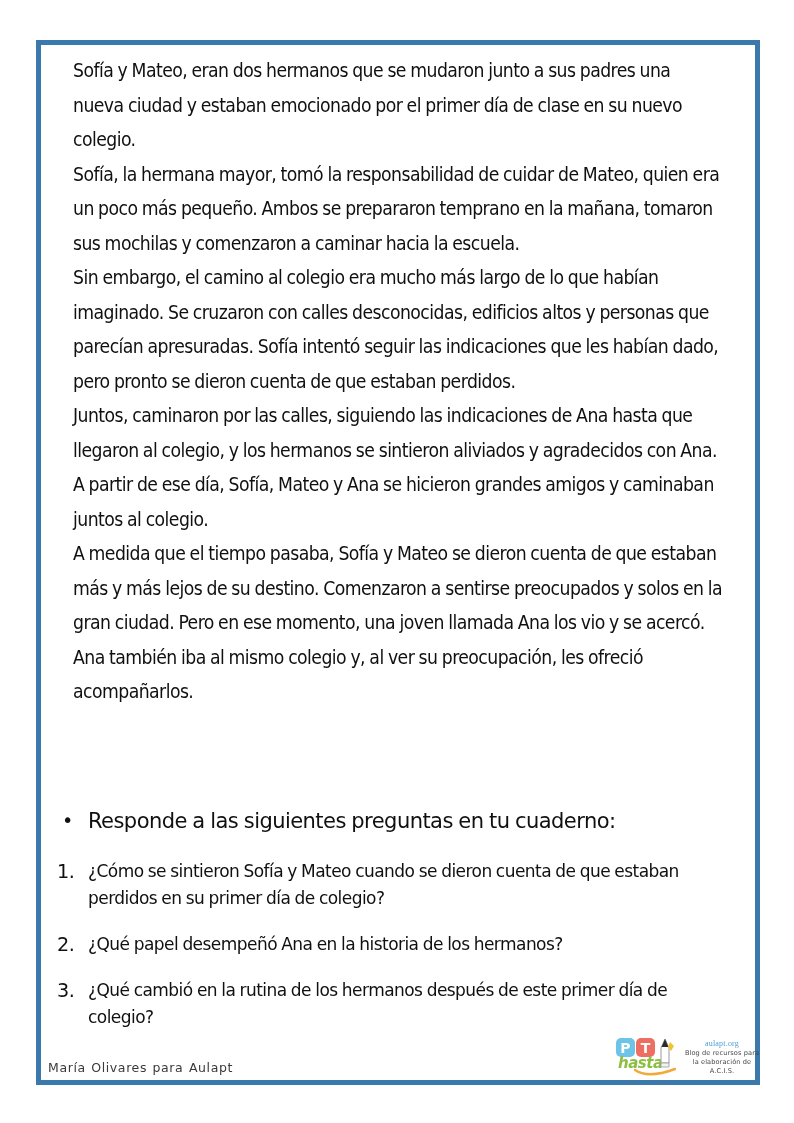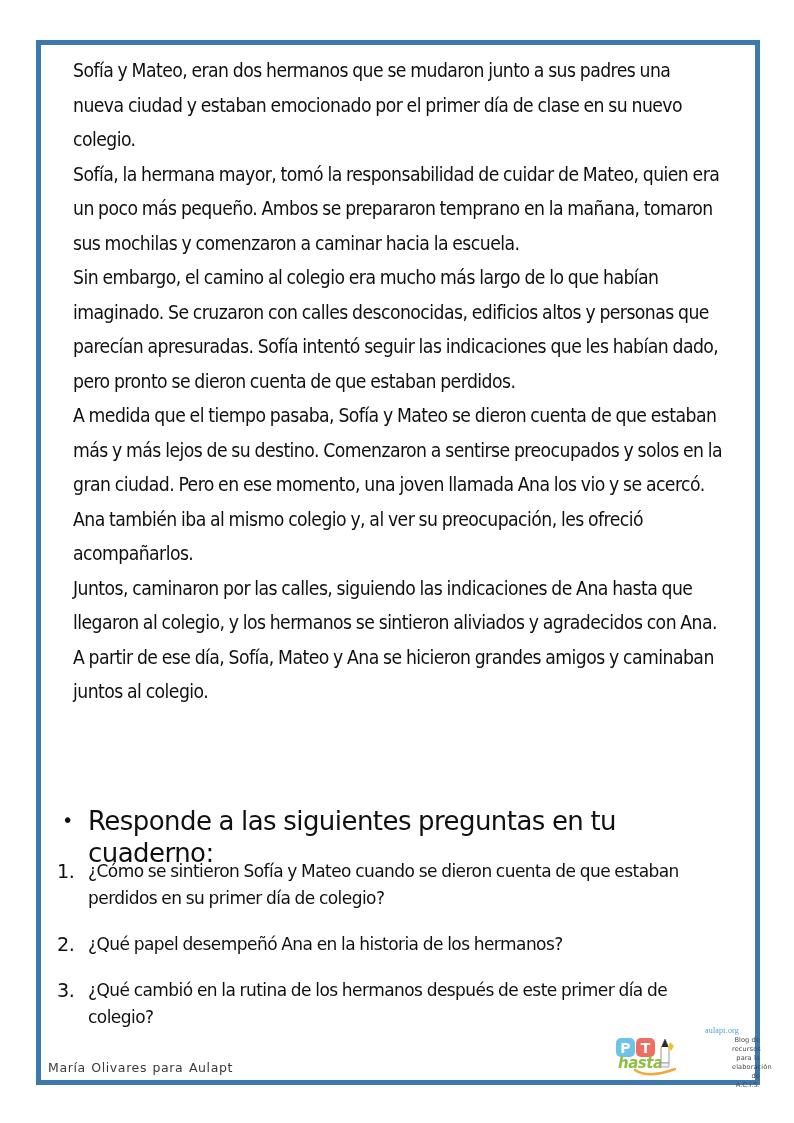--- a/index.html
+++ b/index.html
@@ -73,21 +73,21 @@
     flex: 0 0 31px;
     font-size: 19.2px;
     line-height: 32px;
     color: #101010;
     text-align: left;
     padding-left: 5px;
     box-sizing: border-box;
   }
   #instruction-text {
     font-family: "DejaVu Sans", sans-serif;
-    font-size: 26px;
+    font-size: 21px;
     line-height: 32px;
     color: #101010;
     letter-spacing: -0.55px;
     word-spacing: -0.6px;
   }
 
   
   #questions-block {
     position: absolute;
     left: 57px;
@@ -205,39 +205,38 @@
     font-size: 8px;
     color: #4d9fd0;
     text-align: center;
     letter-spacing: 0.2px;
     line-height: 11px;
   }
   #logo-tagline {
     font-family: "DejaVu Sans", sans-serif;
     font-size: 6.6px;
     color: #4a4a4a;
-    text-align: right;
+    text-align: center;
     line-height: 9px;
     letter-spacing: 0.1px;
-    margin-left: 48px;
   }
 </style>
 </head>
 <body>
 
 <div id="worksheet-page">
 
   <div id="page-border"></div>
 
   <div id="content-area">
     <p class="story-paragraph">Sofía y Mateo, eran dos hermanos que se mudaron junto a sus padres una nueva ciudad y estaban emocionado por el primer día de clase en su nuevo colegio.</p>
     <p class="story-paragraph">Sofía, la hermana mayor, tomó la responsabilidad de cuidar de Mateo, quien era un poco más pequeño. Ambos se prepararon temprano en la mañana, tomaron sus mochilas y comenzaron a caminar hacia la escuela.</p>
     <p class="story-paragraph">Sin embargo, el camino al colegio era mucho más largo de lo que habían imaginado. Se cruzaron con calles desconocidas, edificios altos y personas que parecían apresuradas. Sofía intentó seguir las indicaciones que les habían dado, pero pronto se dieron cuenta de que estaban perdidos.</p>
+    <p class="story-paragraph">Juntos, caminaron por las calles, siguiendo las indicaciones de Ana hasta que llegaron al colegio, y los hermanos se sintieron aliviados y agradecidos con Ana. A partir de ese día, Sofía, Mateo y Ana se hicieron grandes amigos y caminaban juntos al colegio.</p>
     <p class="story-paragraph">A medida que el tiempo pasaba, Sofía y Mateo se dieron cuenta de que estaban más y más lejos de su destino. Comenzaron a sentirse preocupados y solos en la gran ciudad. Pero en ese momento, una joven llamada Ana los vio y se acercó. Ana también iba al mismo colegio y, al ver su preocupación, les ofreció acompañarlos.</p>
-    <p class="story-paragraph">Juntos, caminaron por las calles, siguiendo las indicaciones de Ana hasta que llegaron al colegio, y los hermanos se sintieron aliviados y agradecidos con Ana. A partir de ese día, Sofía, Mateo y Ana se hicieron grandes amigos y caminaban juntos al colegio.</p>
   </div>
 
   <div id="instruction-block">
     <div id="instruction-row">
       <span id="instruction-bullet">•</span>
       <span id="instruction-text">Responde a las siguientes preguntas en tu cuaderno:</span>
     </div>
   </div>
 
   <div id="questions-block">

